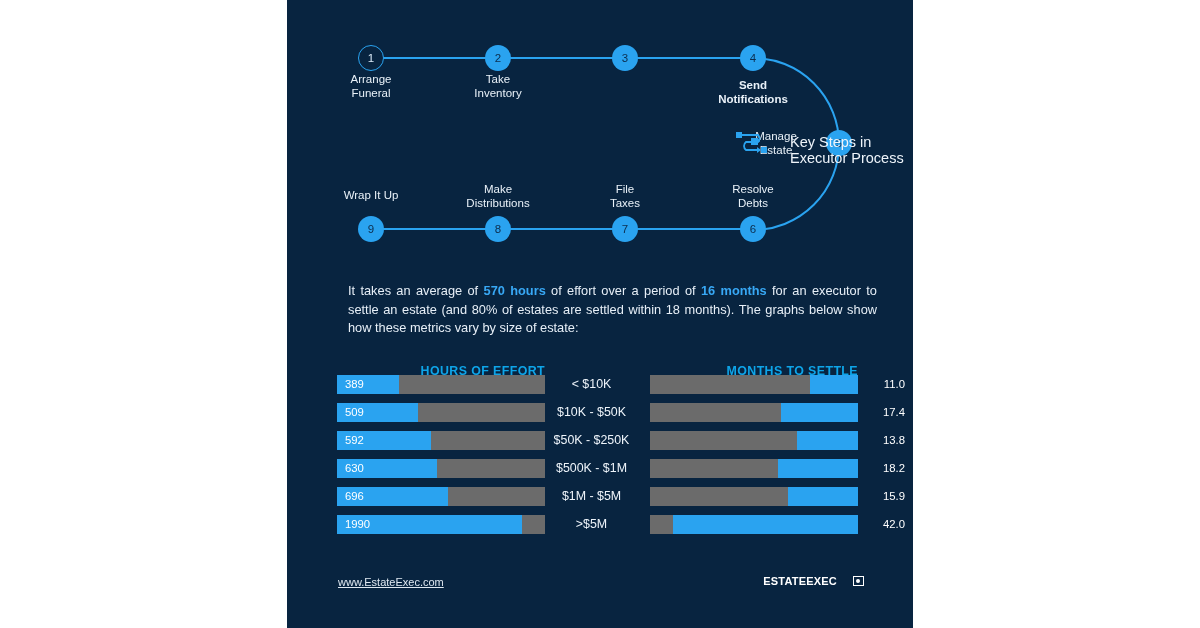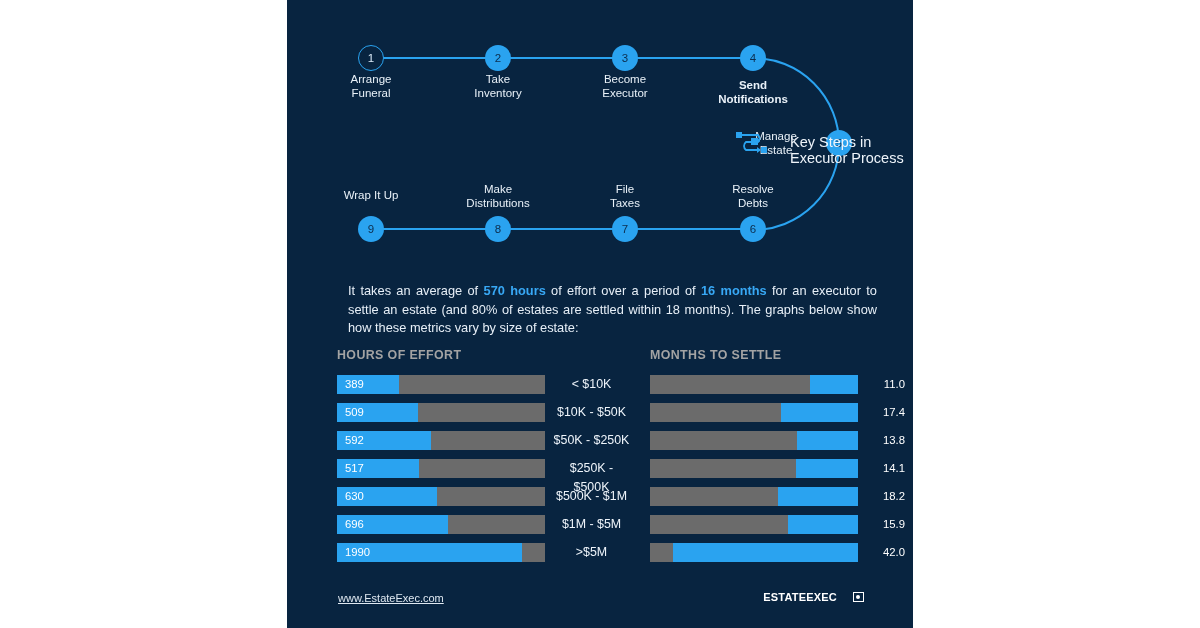--- a/index.html
+++ b/index.html
@@ -32,22 +32,22 @@
   .kicon{ position:absolute; left:447px; top:129px; width:36px; height:28px; }
   .ktitle{ position:absolute; left:503px; top:134px; font-size:14.5px; color:#eef4fa; }
 
   
   .para{ position:absolute; left:61px; top:282px; width:529px;
          font-size:12.8px; line-height:18.5px; color:#e7eff7; text-align:justify; }
   .para b{ color:#38a8f5; font-weight:bold; }
 
   
   .charts{ position:absolute; left:0px; top:348px; width:626px; }
-  .chead{ position:absolute; top:0; font-size:12.4px; font-weight:bold;
-          color:#a3a3a3; letter-spacing:.4px; text-align:left; }
+  .chead{ position:absolute; top:16px; font-size:12.4px; font-weight:bold;
+          color:#0ea5e9; letter-spacing:.4px; text-align:right; }
   .chead.left{ left:50px; width:208px; }
   .chead.right{ left:363px; width:208px; }
 
   .rows{ position:absolute; top:24px; left:0; width:626px; }
   .row{ position:relative; height:28px; }
 
   .track{ position:absolute; top:3px; height:19px; width:208px; background:#6b6b6b; }
   .track.left{ left:50px; }
   .track.right{ left:363px; }
 
@@ -57,21 +57,21 @@
 
   .val{ position:absolute; top:3px; height:19px; line-height:19px;
         font-size:11.3px; color:#ffffff; }
   .val.l{ left:58px; }
   .val.r{ right:8px; }
 
   .cat{ position:absolute; left:258px; top:3px; width:85px; height:19px;
         line-height:19px; text-align:center; font-size:12.4px; color:#eef4fa;padding-left:8px; }
 
   
-  .footer{ position:absolute; left:0; top:592px; width:626px; height:20px; }
+  .footer{ position:absolute; left:0; top:576px; width:626px; height:20px; }
   .fsite{ position:absolute; left:51px; top:0; font-size:11px; color:#dfe8f1; }
   .fcopy{ position:absolute; left:0; top:0; width:626px; text-align:center;
           font-size:11px; color:#dfe8f1; }
   .flogo{ position:absolute; right:49px; top:-1px; font-size:11px;
           font-weight:bold; letter-spacing:.2px; color:#ffffff;
           display:flex; align-items:center; gap:16px; }
   .flogo .mark{ display:inline-block; width:11px; height:10px;
                 border:1.3px solid #ffffff; position:relative; }
   .flogo .mark:after{ content:""; position:absolute; left:2px; top:2px;
                 width:4px; height:4px; background:#ffffff; border-radius:50%; }
@@ -105,24 +105,20 @@
         <span>2</span>
       </div>
       <div class="nlabel" style="left:151px; top:73px;">
         <div>Take</div>
         <div>Inventory</div>
       </div>
 
       <div class="node filled" style="left:325px; top:45px;">
         <span>3</span>
       </div>
-      <div class="nlabel" style="left:278px; top:73px;">
-        <div>Become</div>
-        <div>Executor</div>
-      </div>
 
       <div class="node filled" style="left:453px; top:45px;">
         <span>4</span>
       </div>
       <div class="nlabel" style="left:406px; top:79px;font-weight:bold;">
         <div>Send</div>
         <div>Notifications</div>
       </div>
 
       <div class="node filled" style="left:539px; top:130px;">
@@ -213,31 +209,20 @@
             </div>
             <div class="val l">592</div>
             <div class="cat">$50K - $250K</div>
             <div class="track right">
               <div class="fill r" style="width: 60.8136px;"></div>
             </div>
             <div class="val r">13.8</div>
           </div>
           <div class="row">
             <div class="track left">
-              <div class="fill l" style="width: 82.0885px;"></div>
-            </div>
-            <div class="val l">517</div>
-            <div class="cat">$250K - $500K</div>
-            <div class="track right">
-              <div class="fill r" style="width: 62.1356px;"></div>
-            </div>
-            <div class="val r">14.1</div>
-          </div>
-          <div class="row">
-            <div class="track left">
               <div class="fill l" style="width: 100.031px;"></div>
             </div>
             <div class="val l">630</div>
             <div class="cat">$500K - $1M</div>
             <div class="track right">
               <div class="fill r" style="width: 80.2034px;"></div>
             </div>
             <div class="val r">18.2</div>
           </div>
           <div class="row">

